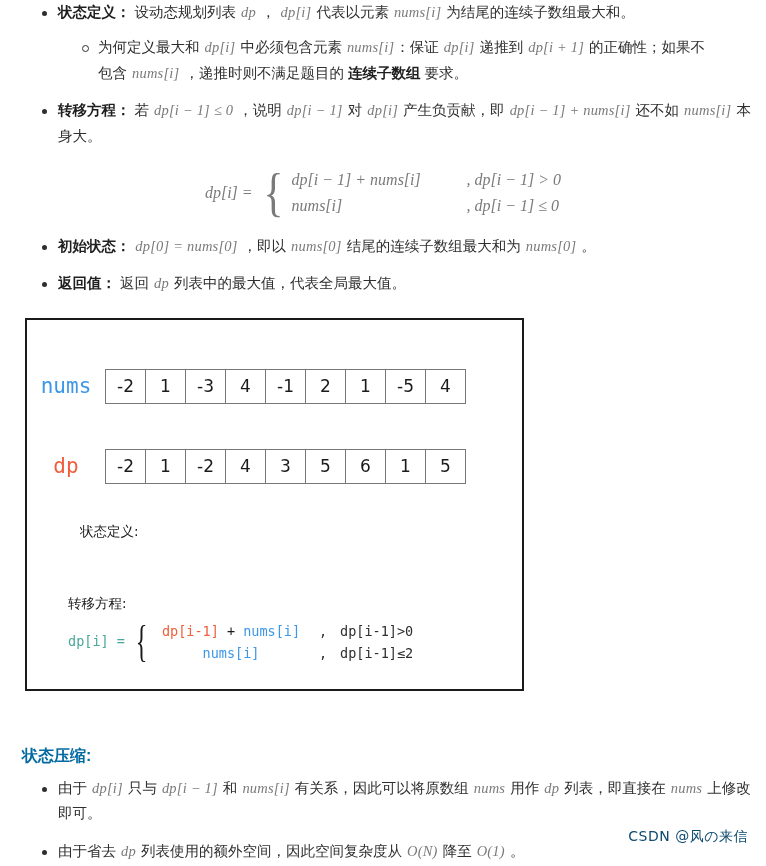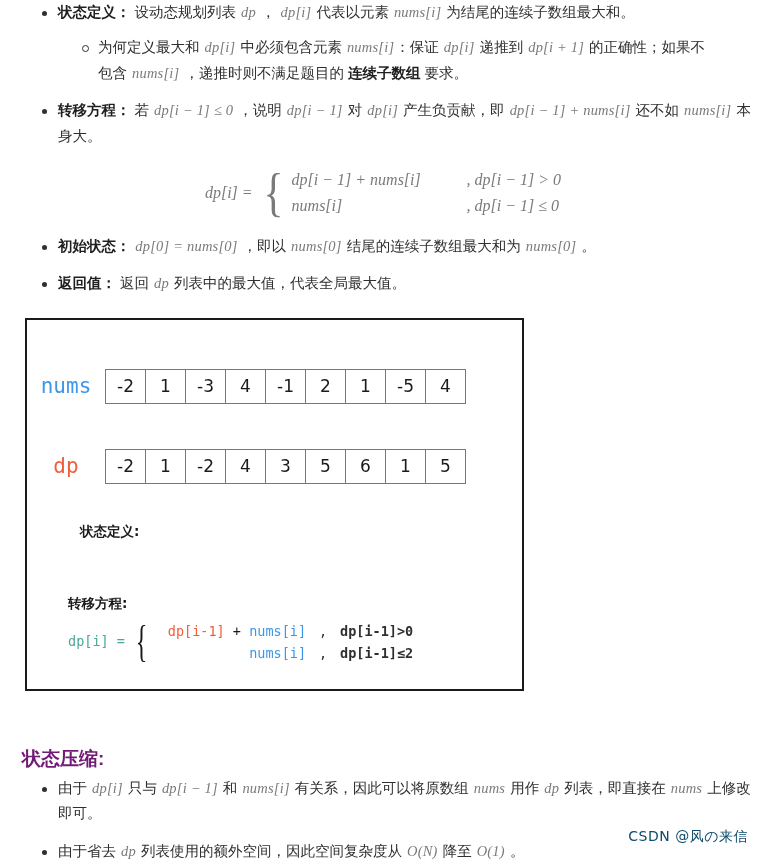--- a/index.html
+++ b/index.html
@@ -130,21 +130,21 @@
     justify-content: center;
     font-family: "DejaVu Sans", "Liberation Sans", sans-serif;
     font-size: 17px;
     color: #1a1a1a;
     background: #fff;
   }
   .cell:first-child { margin-left: 0; }
 
   .d-head {
     font-family: "DejaVu Sans", "Liberation Sans", sans-serif;
-    font-weight: bold;
+    font-weight: normal;
     font-size: 13.5px;
     color: #1a1a1a;
   }
   .d-code {
     font-family: "DejaVu Sans Mono", "Liberation Mono", monospace;
     font-size: 13.5px;
     color: #1a1a1a;
   }
   .d-cn {
     font-family: "DejaVu Sans", "Liberation Sans", sans-serif;
@@ -168,31 +168,31 @@
     color: #1a1a1a;
     transform: scaleX(0.55);
     margin: 0 4px 0 2px;
   }
   .eq-cases {
     font-family: "DejaVu Sans Mono", "Liberation Mono", monospace;
     font-size: 13.5px;
     line-height: 1.65;
   }
   .eq-row { display: flex; }
-  .eq-expr { width: 150px; text-align: right; }
+  .eq-expr { width: 150px; text-align: center; }
   .eq-comma { width: 34px; text-align: center; }
-  .eq-cond { white-space: nowrap; font-weight: bold; }
+  .eq-cond { white-space: nowrap; }
 
   
   .sec-title {
     position: absolute;
     left: 22px; top: 742px;
     font-weight: bold;
-    font-size: 19px;
-    color: #701a75;
+    font-size: 16px;
+    color: #0369a1;
   }
   .bottom-list { position: absolute; left: 0; top: 776px; width: 766px; }
 
   .watermark {
     position: absolute;
     right: 18px; bottom: 18px;
     color: #0c4a6e;
     font-size: 14px;
     letter-spacing: .5px;
     font-family: "DejaVu Sans", "Liberation Sans", sans-serif;

